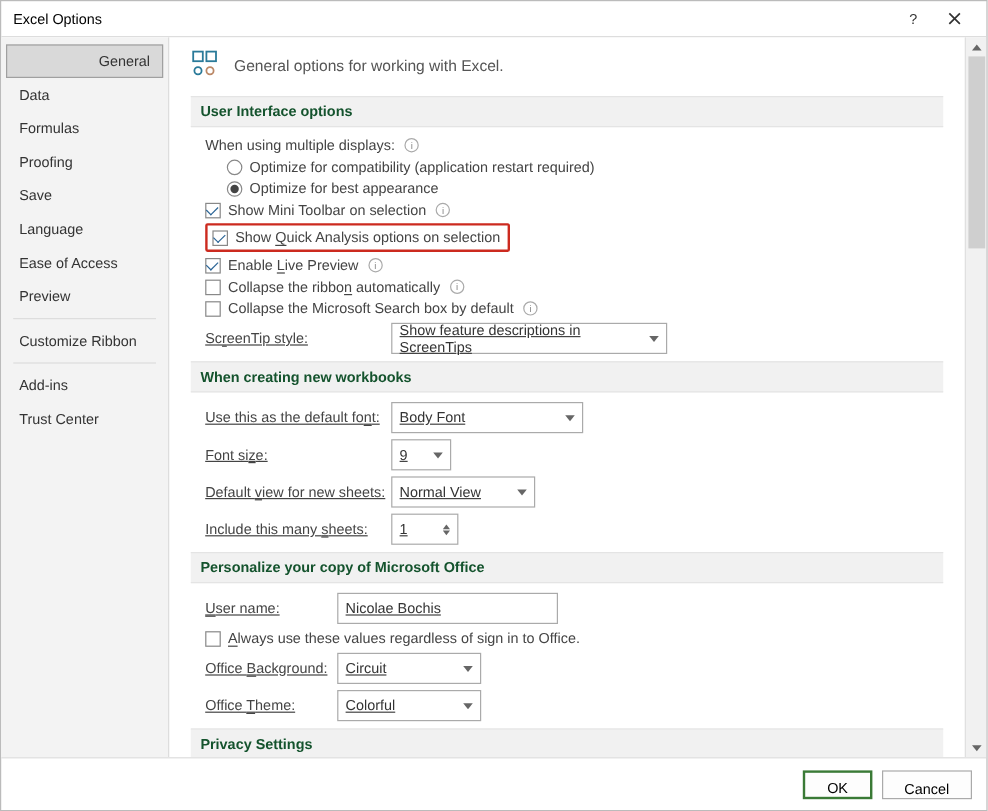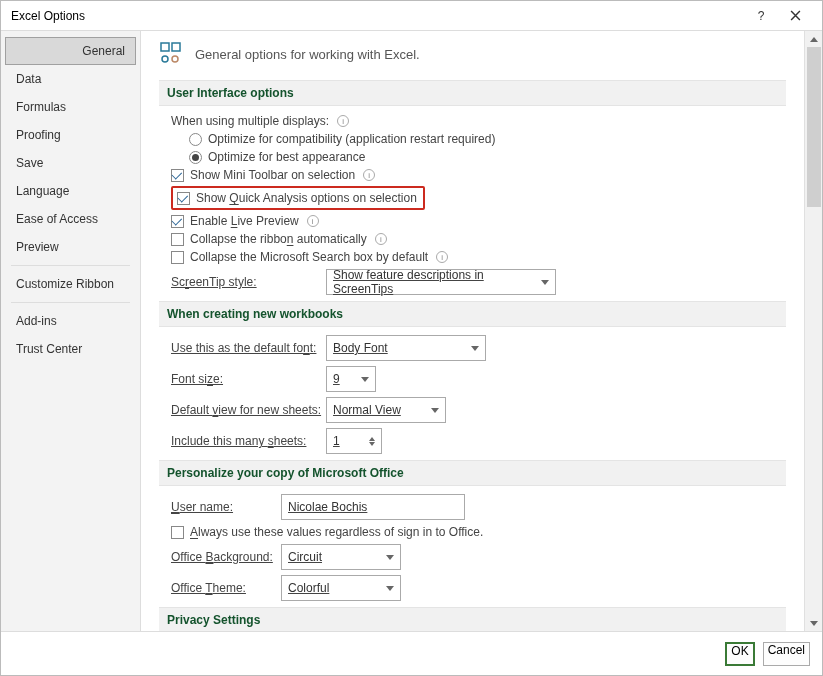--- a/index.html
+++ b/index.html
@@ -42,21 +42,21 @@
 .spin .up { border-bottom: 4px solid #666; }
 .spin .dn { border-top: 4px solid #666; }
 .txt { width: 184px; }
 .scrolltrack { width: 18px; background: #f1f1f1; border-left: 1px solid #e0e0e0; display: flex; flex-direction: column; align-items: center; }
 .scrollbtn { height: 16px; width: 100%; display: flex; align-items: center; justify-content: center; }
 .scrollbtn .t { width: 0; height: 0; border-left: 4px solid transparent; border-right: 4px solid transparent; }
 .scrollbtn.up .t { border-bottom: 5px solid #666; }
 .scrollbtn.dn .t { border-top: 5px solid #666; }
 .thumb { width: 14px; background: #cfcfcf; height: 160px; margin-top: 0; }
 .footer { border-top: 1px solid #ddd; padding: 8px 12px; display: flex; justify-content: flex-end; gap: 8px; height: 44px; align-items: center; }
-.btn { border: 1px solid #aaa; background: #fdfdfd; padding: 0 4px; height: 24px; display: flex; align-items: flex-start; cursor: default; }
+.btn { border: 1px solid #aaa; background: #fdfdfd; padding: 0 18px; height: 24px; display: flex; align-items: flex-end; cursor: default; }
 .btn.primary { border: 2px solid #3a7a36; }
 .u { text-decoration: underline; text-underline-offset: 2px; }
 </style>
 </head>
 <body>
 
 <div class="titlebar">
   <div class="title">Excel Options</div>
   <div class="tbtn">?</div>
   <div class="tbtn">

